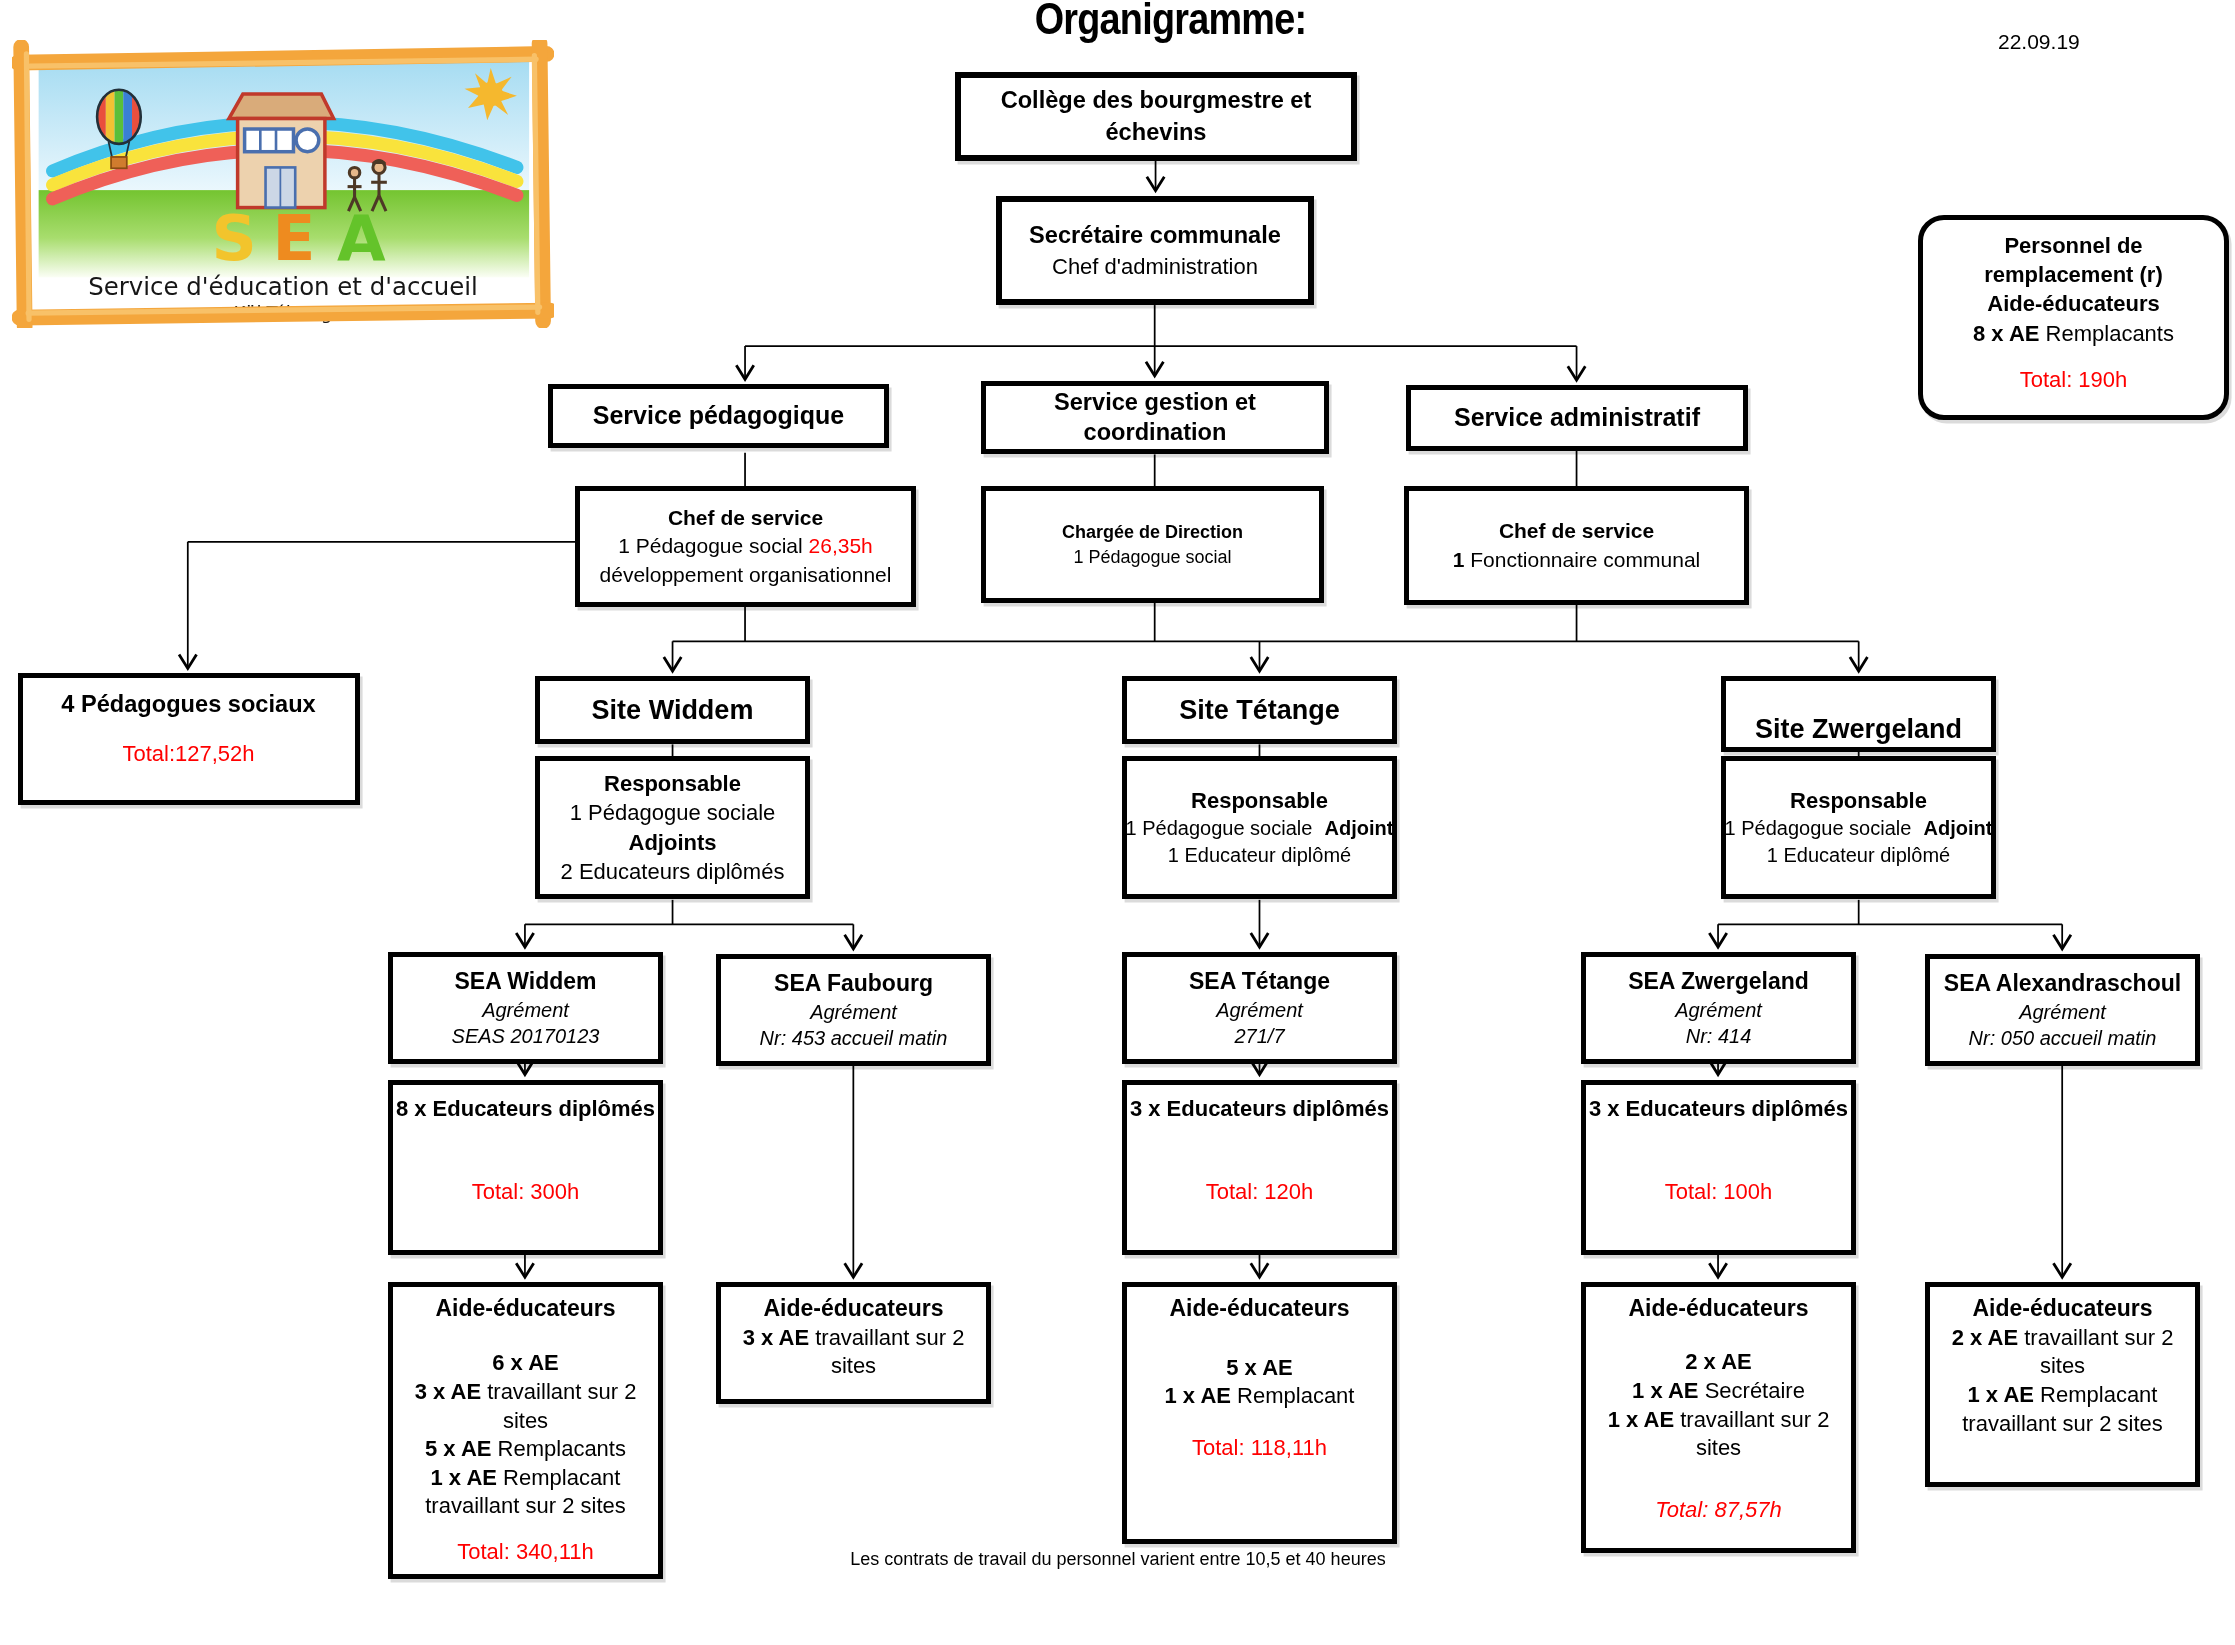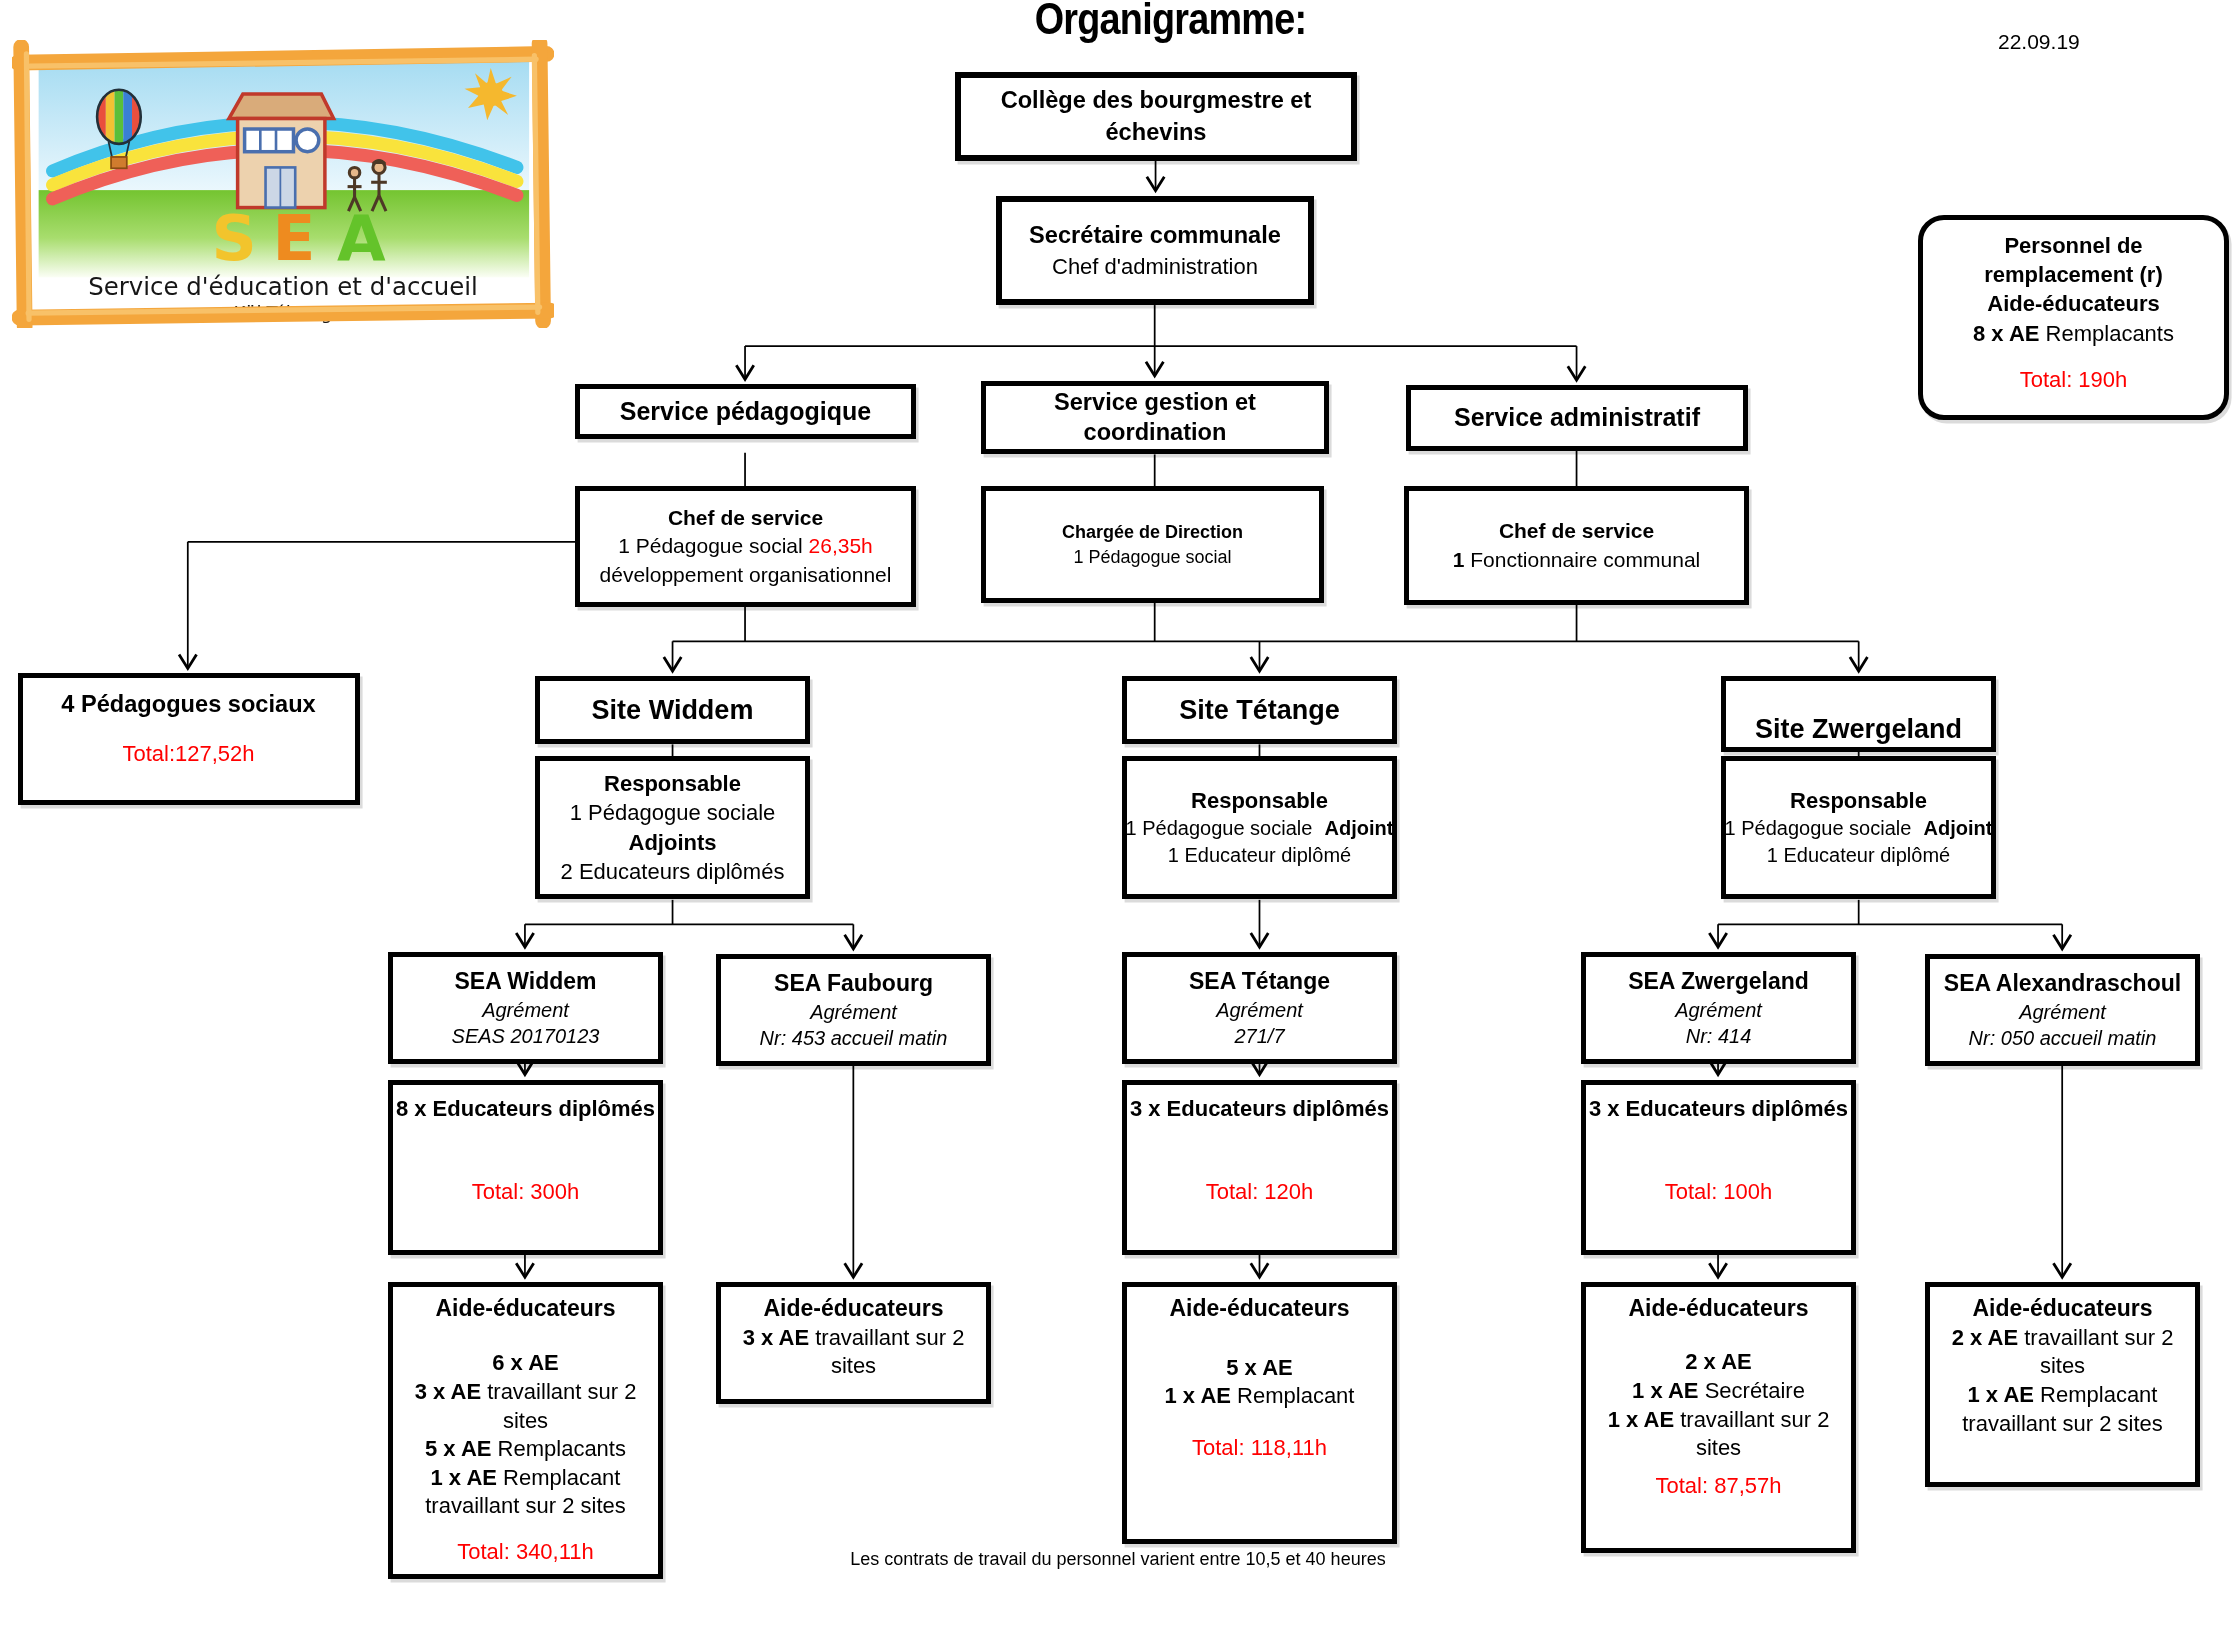--- a/index.html
+++ b/index.html
@@ -174,21 +174,21 @@
 <div class="bx thick" style="left:955px;top:72px;width:402px;height:89px;">
   <div class="f27b">Collège des bourgmestre et</div>
   <div class="f27b">échevins</div>
 </div>
 
 <div class="bx thick" style="left:996px;top:196px;width:318px;height:109px;">
   <div class="f27b">Secrétaire communale</div>
   <div>Chef d'administration</div>
 </div>
 
-<div class="bx" style="left:575px;top:384px;width:341px;height:55px;">
+<div class="bx" style="left:548px;top:384px;width:341px;height:64px;">
   <div class="f29">Service pédagogique</div>
 </div>
 <div class="bx" style="left:981px;top:381px;width:348px;height:73px;line-height:1.25;">
   <div class="f27b">Service gestion et</div>
   <div class="f27b">coordination</div>
 </div>
 <div class="bx" style="left:1406px;top:385px;width:342px;height:66px;">
   <div class="f29">Service administratif</div>
 </div>
 
@@ -299,21 +299,21 @@
   <div><span class="b">1 x AE</span><span> Remplacant</span></div>
   <div class="red tot" style="margin-top:23px;">Total: 118,11h</div>
 </div>
 
 <div class="bx top" style="left:1581px;top:1282px;width:275px;height:271px;padding:7px 3.5px;line-height:1.3;">
   <div class="f26b">Aide-éducateurs</div>
   <div class="gap28"></div>
   <div><span class="b">2 x AE</span><span></span></div>
   <div><span class="b">1 x AE</span><span> Secrétaire</span></div>
   <div><span class="b">1 x AE</span><span> travaillant sur 2 sites</span></div>
-  <div class="red tot" style="margin-top:9px;">Total: 87,57h</div>
+  <div class="red tot" style="margin-top:33px;font-style:italic;">Total: 87,57h</div>
 </div>
 
 <div class="bx top" style="left:1925px;top:1282px;width:275px;height:205px;padding:7px 3.5px;line-height:1.3;">
   <div class="f26b">Aide-éducateurs</div>
   <div><span class="b">2 x AE</span><span> travaillant sur 2 sites</span></div>
   <div><span class="b">1 x AE</span><span> Remplacant travaillant sur 2 sites</span></div>
 </div>
 
 <div class="footer">Les contrats de travail du personnel varient entre 10,5 et 40 heures</div>
 

